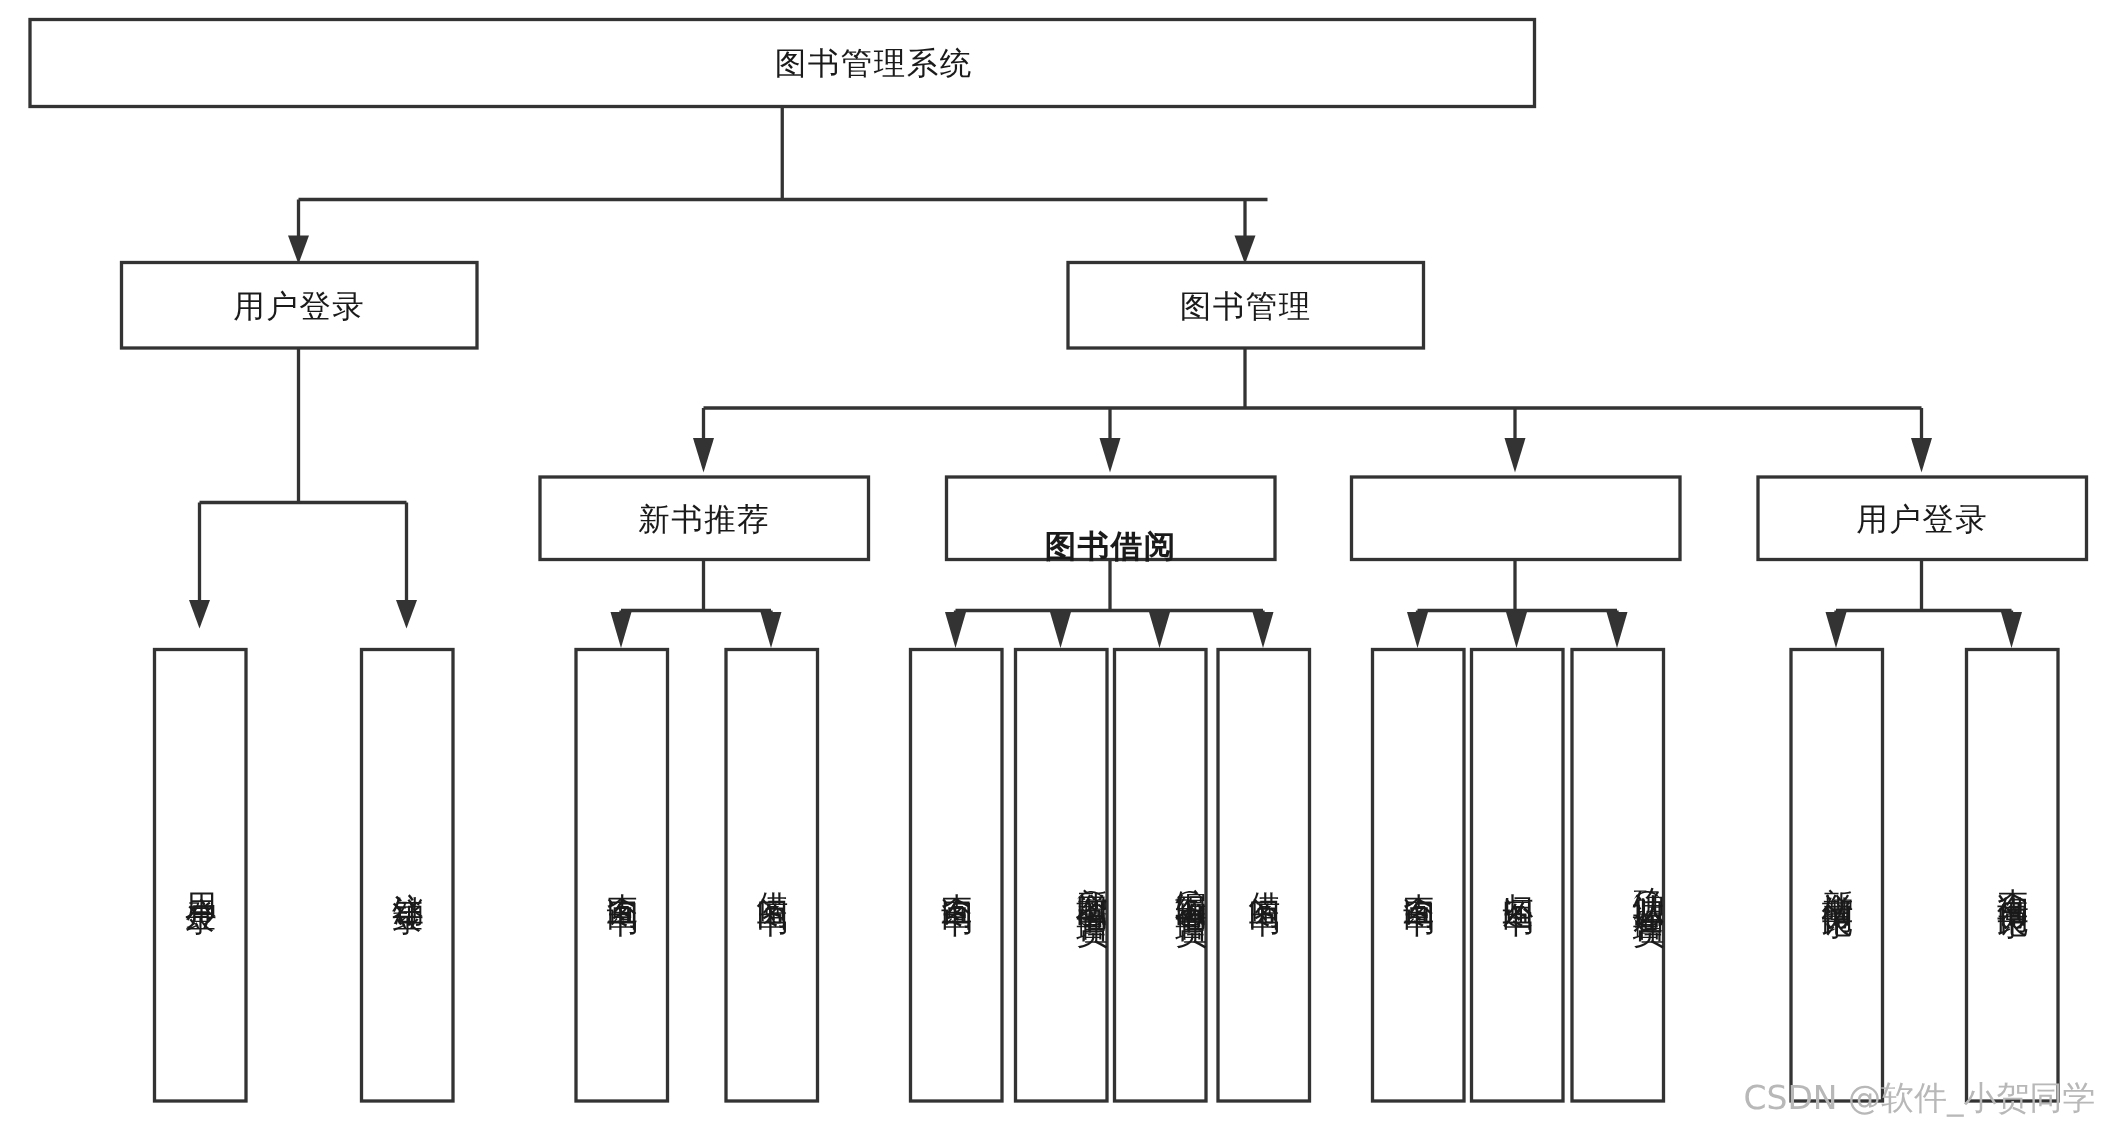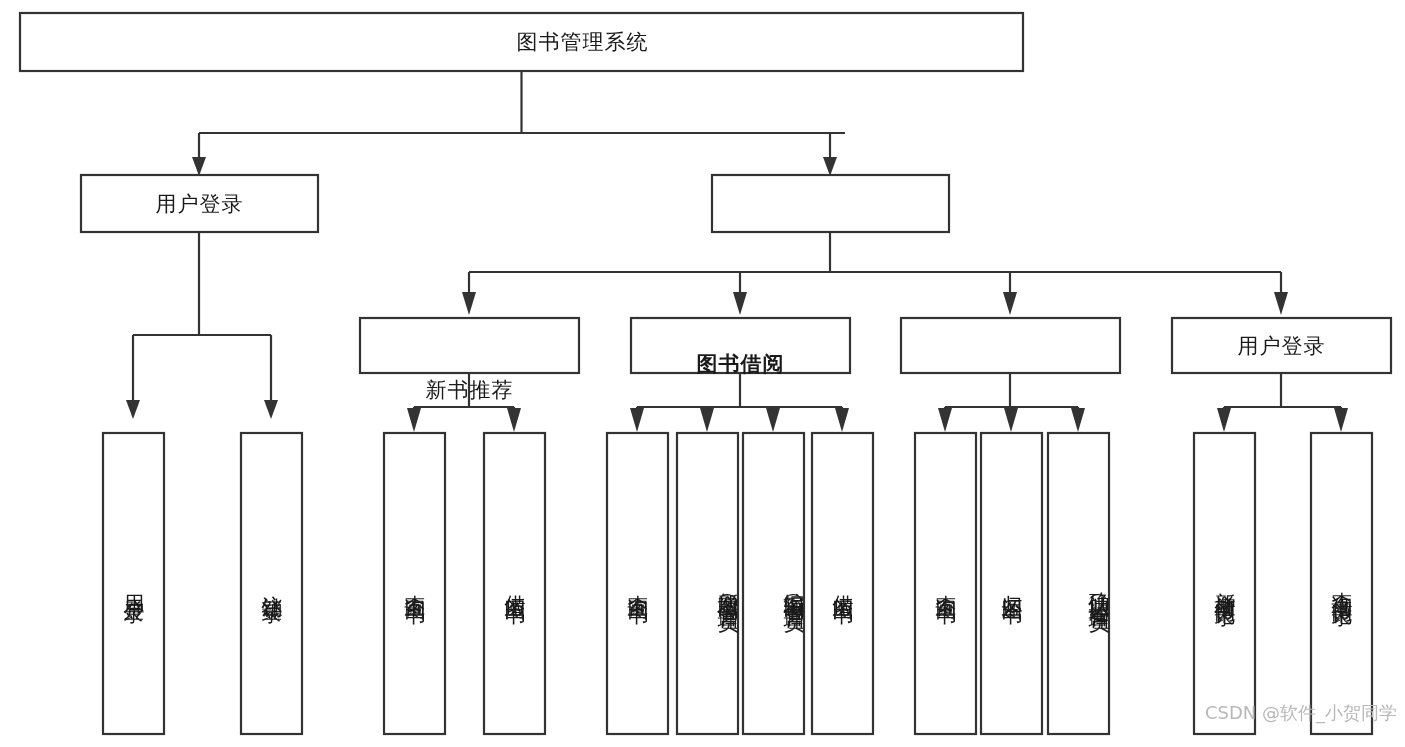--- a/index.html
+++ b/index.html
@@ -63,22 +63,22 @@
     padding-top: 10px;
     white-space: nowrap;
   }
   .node-label.vertical.centered {
     align-items: center;
     padding-top: 0;
   }
   .watermark {
     position: absolute;
     right: 8px;
-    bottom: 22px;
-    font-size: 18px;
+    bottom: 0;
+    font-size: 22px;
     color: #b8b8b8;
     font-family: "DejaVu Sans", "Liberation Sans", sans-serif;
     white-space: nowrap;
   }
 </style>
 </head>
 <body>
 
 <div id="diagram-root">
 
@@ -176,22 +176,23 @@
       <rect class="node-box" x="1048" y="433" width="61" height="301"></rect>
 
       <rect class="node-box" x="1194" y="433" width="61" height="301"></rect>
       <rect class="node-box" x="1311" y="433" width="61" height="301"></rect>
     </g>
   </svg>
 
   <div class="node-label horizontal" style="left:20px; top:13px; width:1125px; height:58px;">图书管理系统</div>
 
   <div class="node-label horizontal" style="left:81px; top:175px; width:237px; height:57px;">用户登录</div>
-
-  <div class="node-label horizontal" style="left:360px; top:318px; width:219px; height:55px;margin-top:44px;">新书推荐</div>
+  <div class="node-label horizontal" style="left:712px; top:175px; width:237px; height:57px;">图书管理</div>
+
+  <div class="node-label horizontal" style="left:360px; top:318px; width:219px; height:55px;">新书推荐</div>
   <div class="node-label horizontal" style="left:631px; top:328px; width:219px; height:72px;font-weight:bold;">图书借阅</div>
   <div class="node-label horizontal" style="left:1172px; top:318px; width:219px; height:55px;">用户登录</div>
 
   <div class="node-label vertical centered" style="left:103px; top:433px; width:61px; height:301px;">用户登录</div>
   <div class="node-label vertical centered" style="left:241px; top:433px; width:61px; height:301px;">注销登录</div>
 
   <div class="node-label vertical centered" style="left:384px; top:433px; width:61px; height:301px;">查询图书</div>
   <div class="node-label vertical centered" style="left:484px; top:433px; width:61px; height:301px;">借阅图书</div>
 
   <div class="node-label vertical centered" style="left:607px; top:433px; width:61px; height:301px;">查询图书</div>

